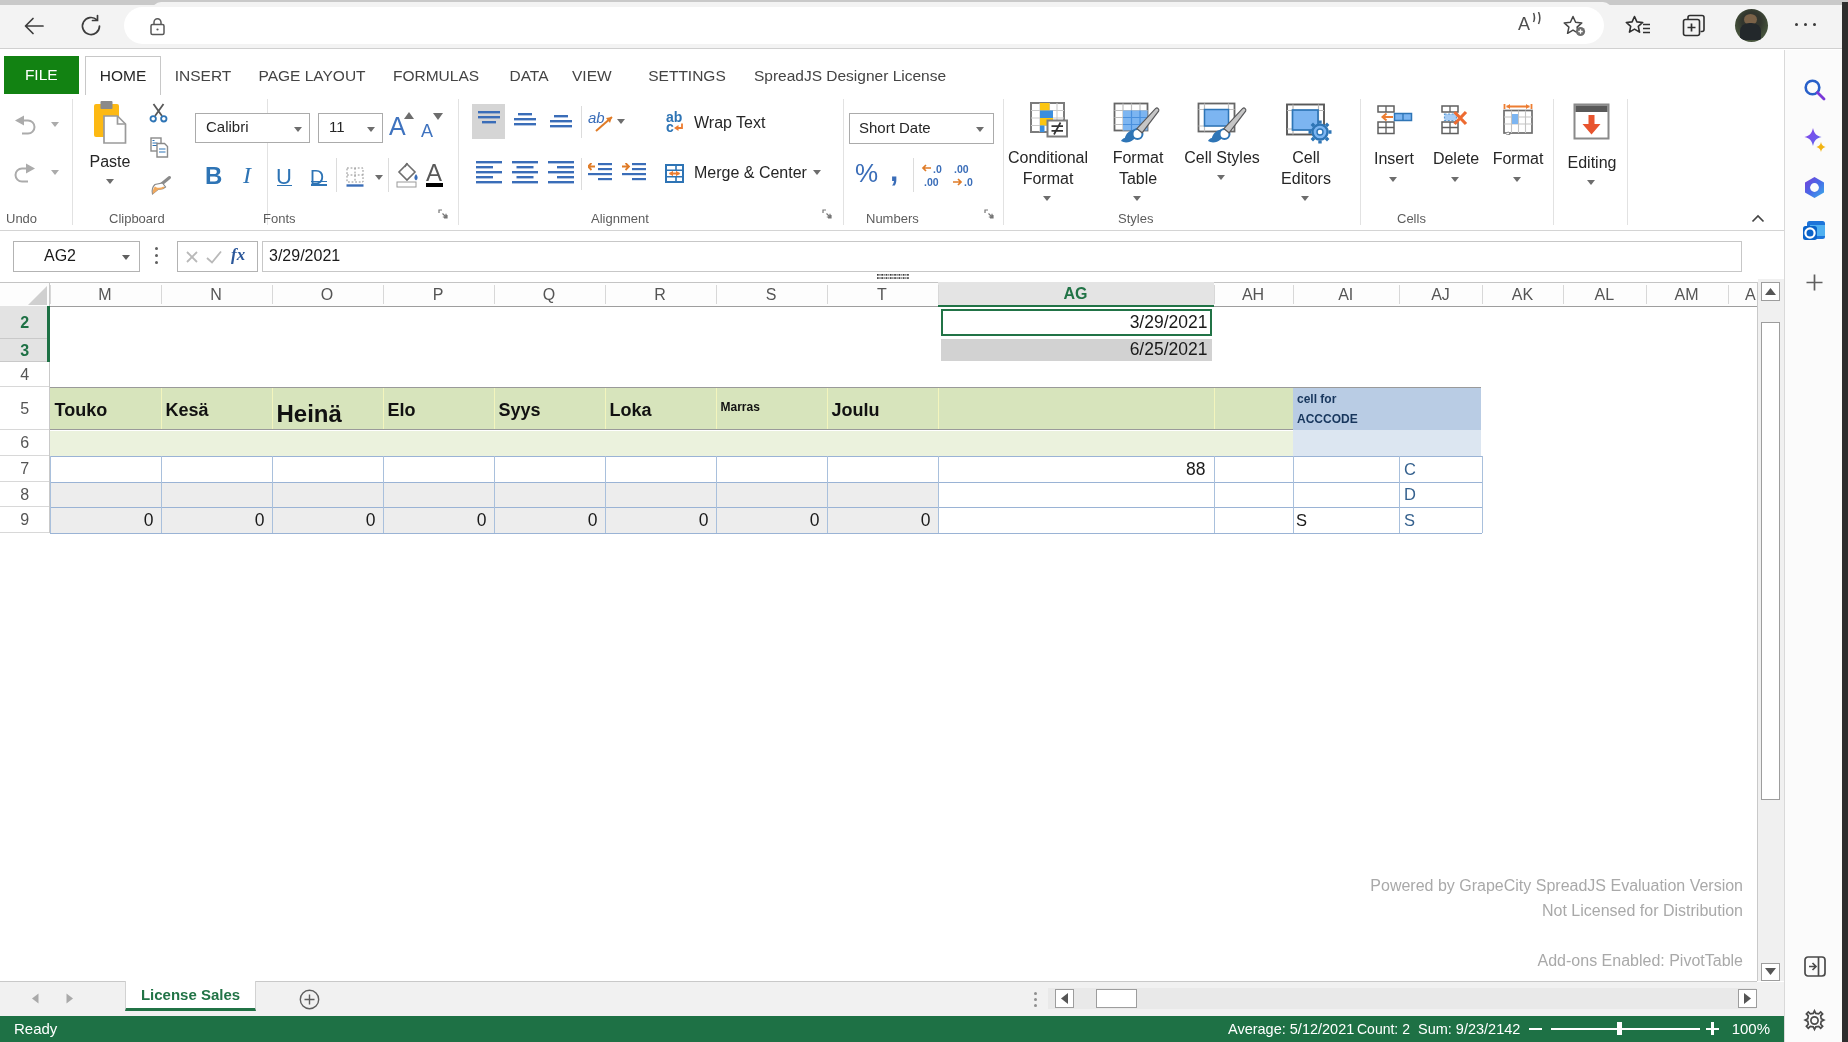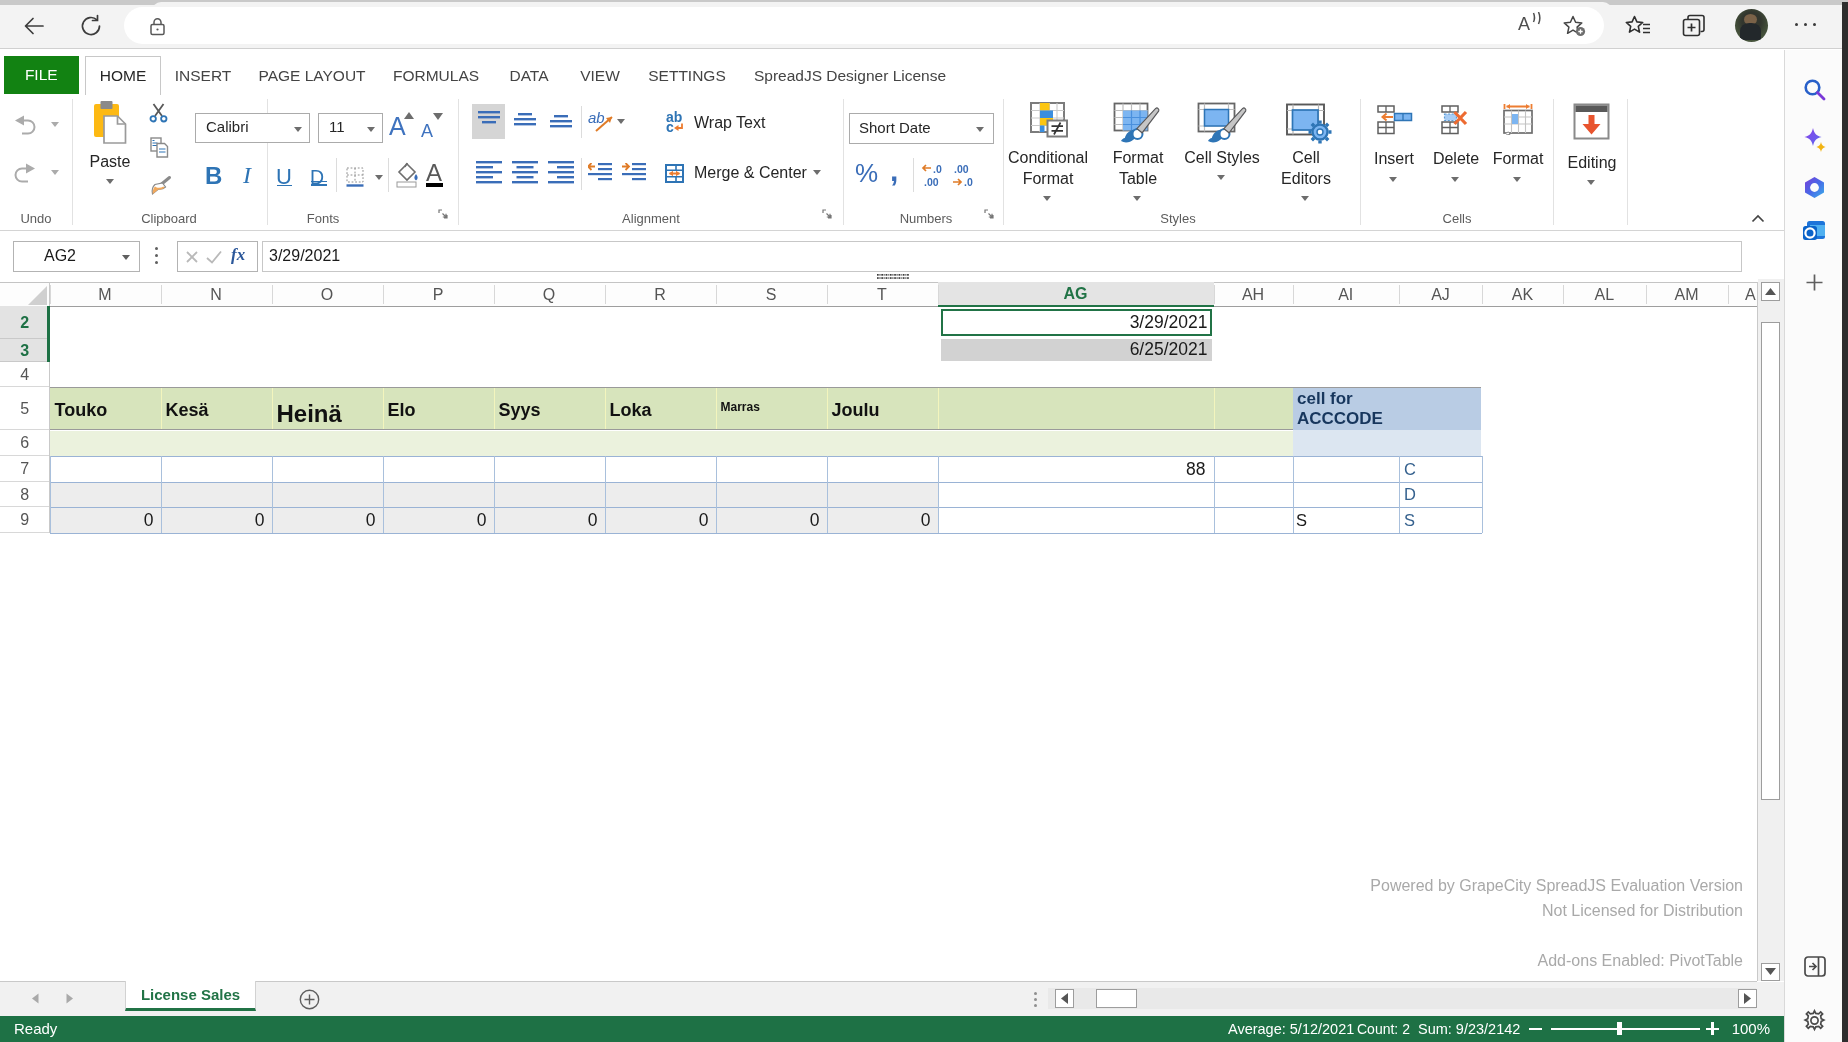--- a/index.html
+++ b/index.html
@@ -2,21 +2,21 @@
 <html><head>
 <meta charset="utf-8">
 <style>
 * { margin:0; padding:0; box-sizing:border-box; }
 html,body { width:1848px; height:1042px; overflow:hidden; }
 body { font-family:"Liberation Sans", sans-serif; background:#fff; }
 #page { position:relative; width:1848px; height:1042px; background:#fff; }
 .ab { position:absolute; }
 .car { position:absolute; width:0; height:0; border-left:4.5px solid transparent; border-right:4.5px solid transparent; border-top:5px solid #6d6d6d; }
 .vsep { position:absolute; top:99px; width:1px; height:126px; background:#e2e2e2; }
-.glabel { position:absolute; top:211px; font-size:13px; color:#5c5c5c; text-align:center; white-space:nowrap; }
+.glabel { position:absolute; top:211px; font-size:13px; color:#5c5c5c; text-align:left; white-space:nowrap; }
 .blabel { position:absolute; font-size:16px; color:#262626; text-align:center; white-space:nowrap; }
 .combo { position:absolute; border:1px solid #ababab; background:#fff; }
 .launch { position:absolute; width:10px; height:10px; }
 </style>
 </head>
 <body>
 <div id="page">
 
 <div class="ab" style="left:0;top:0;width:1848px;height:49px;background:#f3f3f3;border-bottom:1px solid #d0d0d0;"></div>
 <div class="ab" style="left:0;top:0;width:1848px;height:5px;background:#c9c9c9;"></div>
@@ -124,21 +124,21 @@
 </div>
 
 <div class="ab" style="left:3.5px;top:56px;width:75.5px;height:37.5px;background:#128212;color:#fff;font-size:15.5px;text-align:center;line-height:37.5px;">FILE</div>
 <div class="ab" style="left:85px;top:56px;width:76px;height:40px;background:#fff;border:1px solid #c8c8c8;border-bottom:none;"></div>
 <div id="tabtexts">
 <div class="ab" style="left:85px;top:57px;width:76px;height:38px;font-size:15.5px;color:#262626;text-align:center;line-height:38px;">HOME</div>
 <div class="ab" style="left:165px;top:57px;width:76px;height:38px;font-size:15.5px;color:#444;text-align:center;line-height:38px;">INSERT</div>
 <div class="ab" style="left:250px;top:57px;width:124px;height:38px;font-size:15.5px;color:#444;text-align:center;line-height:38px;">PAGE LAYOUT</div>
 <div class="ab" style="left:385px;top:57px;width:102px;height:38px;font-size:15.5px;color:#444;text-align:center;line-height:38px;">FORMULAS</div>
 <div class="ab" style="left:500px;top:57px;width:58px;height:38px;font-size:15.5px;color:#444;text-align:center;line-height:38px;">DATA</div>
-<div class="ab" style="left:572px;top:57px;width:56px;height:38px;font-size:15.5px;color:#444;text-align:center;line-height:38px;">VIEW</div>
+<div class="ab" style="left:572px;top:57px;width:56px;height:38px;font-size:15.5px;color:#444;text-align:left;line-height:38px;">VIEW</div>
 <div class="ab" style="left:642px;top:57px;width:90px;height:38px;font-size:15.5px;color:#444;text-align:center;line-height:38px;">SETTINGS</div>
 <div class="ab" style="left:748px;top:57px;width:204px;height:38px;font-size:15.5px;color:#444;text-align:center;line-height:38px;">SpreadJS Designer License</div>
 </div>
 
 <div class="ab" style="left:0;top:95px;width:1784px;height:136px;background:#fff;border-bottom:1px solid #d4d4d4;"></div>
 <div id="ribbon">
 
 <div class="vsep" style="left:72px;"></div>
 <div class="vsep" style="left:267px;"></div>
 <div class="vsep" style="left:458px;"></div>
@@ -569,21 +569,21 @@
 <div class="ab" style="left:382.5px;top:388px;width:1px;height:41px;background:#f3f5bd;"></div>
 <div class="ab" style="left:493.5px;top:388px;width:1px;height:41px;background:#f3f5bd;"></div>
 <div class="ab" style="left:604.5px;top:388px;width:1px;height:41px;background:#f3f5bd;"></div>
 <div class="ab" style="left:715.5px;top:388px;width:1px;height:41px;background:#f3f5bd;"></div>
 <div class="ab" style="left:826.5px;top:388px;width:1px;height:41px;background:#f3f5bd;"></div>
 <div class="ab" style="left:937.5px;top:388px;width:1px;height:41px;background:#f3f5bd;"></div>
 <div class="ab" style="left:1213.5px;top:388px;width:1px;height:41px;background:#f3f5bd;"></div>
 <div class="ab" style="left:49.5px;top:431px;width:1243px;height:25px;background:#ebf2dd;"></div>
 <div class="ab" style="left:1292.5px;top:387px;width:188.5px;height:43px;background:#b9cce4;border-top:1px solid #9a9a9a;"></div>
 <div class="ab" style="left:1292.5px;top:430px;width:188.5px;height:26px;background:#dce6f1;"></div>
-<div class="ab" style="left:1297px;top:389px;width:184px;font-size:17px;font-weight:bold;color:#17365d;line-height:20px;">cell for<br>ACCCODE</div>
+<div class="ab" style="left:1297px;top:389px;width:184px;font-size:12px;font-weight:bold;color:#17365d;line-height:20px;">cell for<br>ACCCODE</div>
 <div class="ab" style="left:49.5px;top:482px;width:888px;height:25px;background:#ededed;"></div>
 <div class="ab" style="left:49.5px;top:507px;width:888px;height:26px;background:#ededed;"></div>
 <div class="ab" style="left:49.5px;top:456px;width:1432.5px;height:1px;background:#9ab3d5;"></div>
 <div class="ab" style="left:49.5px;top:482px;width:1432.5px;height:1px;background:#9ab3d5;"></div>
 <div class="ab" style="left:49.5px;top:507px;width:1432.5px;height:1px;background:#9ab3d5;"></div>
 <div class="ab" style="left:49.5px;top:533px;width:1432.5px;height:1px;background:#9ab3d5;"></div>
 <div class="ab" style="left:49.5px;top:456px;width:1px;height:77px;background:#a9c0dc;"></div>
 <div class="ab" style="left:160.5px;top:456px;width:1px;height:77px;background:#a9c0dc;"></div>
 <div class="ab" style="left:271.5px;top:456px;width:1px;height:77px;background:#a9c0dc;"></div>
 <div class="ab" style="left:382.5px;top:456px;width:1px;height:77px;background:#a9c0dc;"></div>

